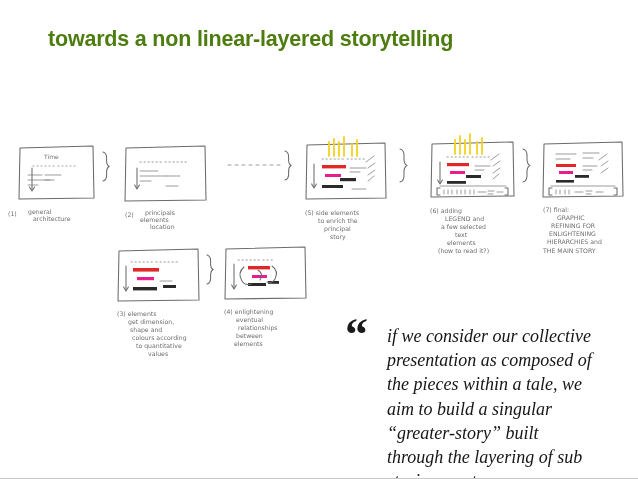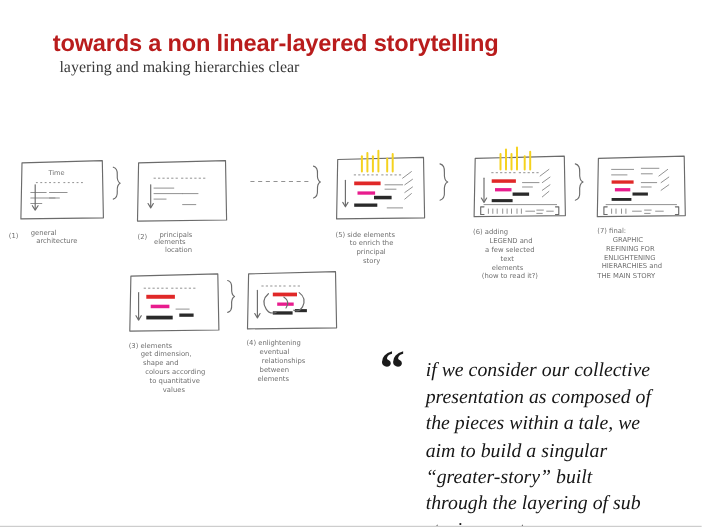--- a/index.html
+++ b/index.html
@@ -20,21 +20,21 @@
     box-sizing: border-box;
   }
 
   
   #title {
     position: absolute;
     left: 48px;
     top: 27px;
     font-size: 21.5px;
     font-weight: bold;
-    color: #b91c1c;
+    color: #4d7c0f;
     letter-spacing: -0.2px;
     white-space: nowrap;
   }
   #subtitle {
     position: absolute;
     left: 54px;
     top: 53px;
     font-family: "Liberation Serif", serif;
     font-size: 14.5px;
     color: #3a3a3a;
@@ -79,21 +79,20 @@
     line-height: 1.345;
     color: #161616;
   }
 </style>
 </head>
 <body>
 
 <div id="slide">
 
   <div id="title">towards a non linear-layered storytelling</div>
-  <div id="subtitle">layering and making hierarchies clear</div>
 
   <div id="sketch">
     <svg width="638" height="240" viewBox="0 0 638 240" xmlns="http://www.w3.org/2000/svg">
       <defs>
         <style>
           .ink   { stroke:#6b6b6b; fill:none; stroke-width:1.05; stroke-linecap:round; stroke-linejoin:round; }
           .inkT  { stroke:#8a8a8a; fill:none; stroke-width:0.85; stroke-linecap:round; }
           .hand  { font-family:"DejaVu Sans", sans-serif; fill:#6f6f6f; font-size:6.2px; }
           .handS { font-family:"DejaVu Sans", sans-serif; fill:#7a7a7a; font-size:5.3px; }
           .red   { fill:#e02828; }

